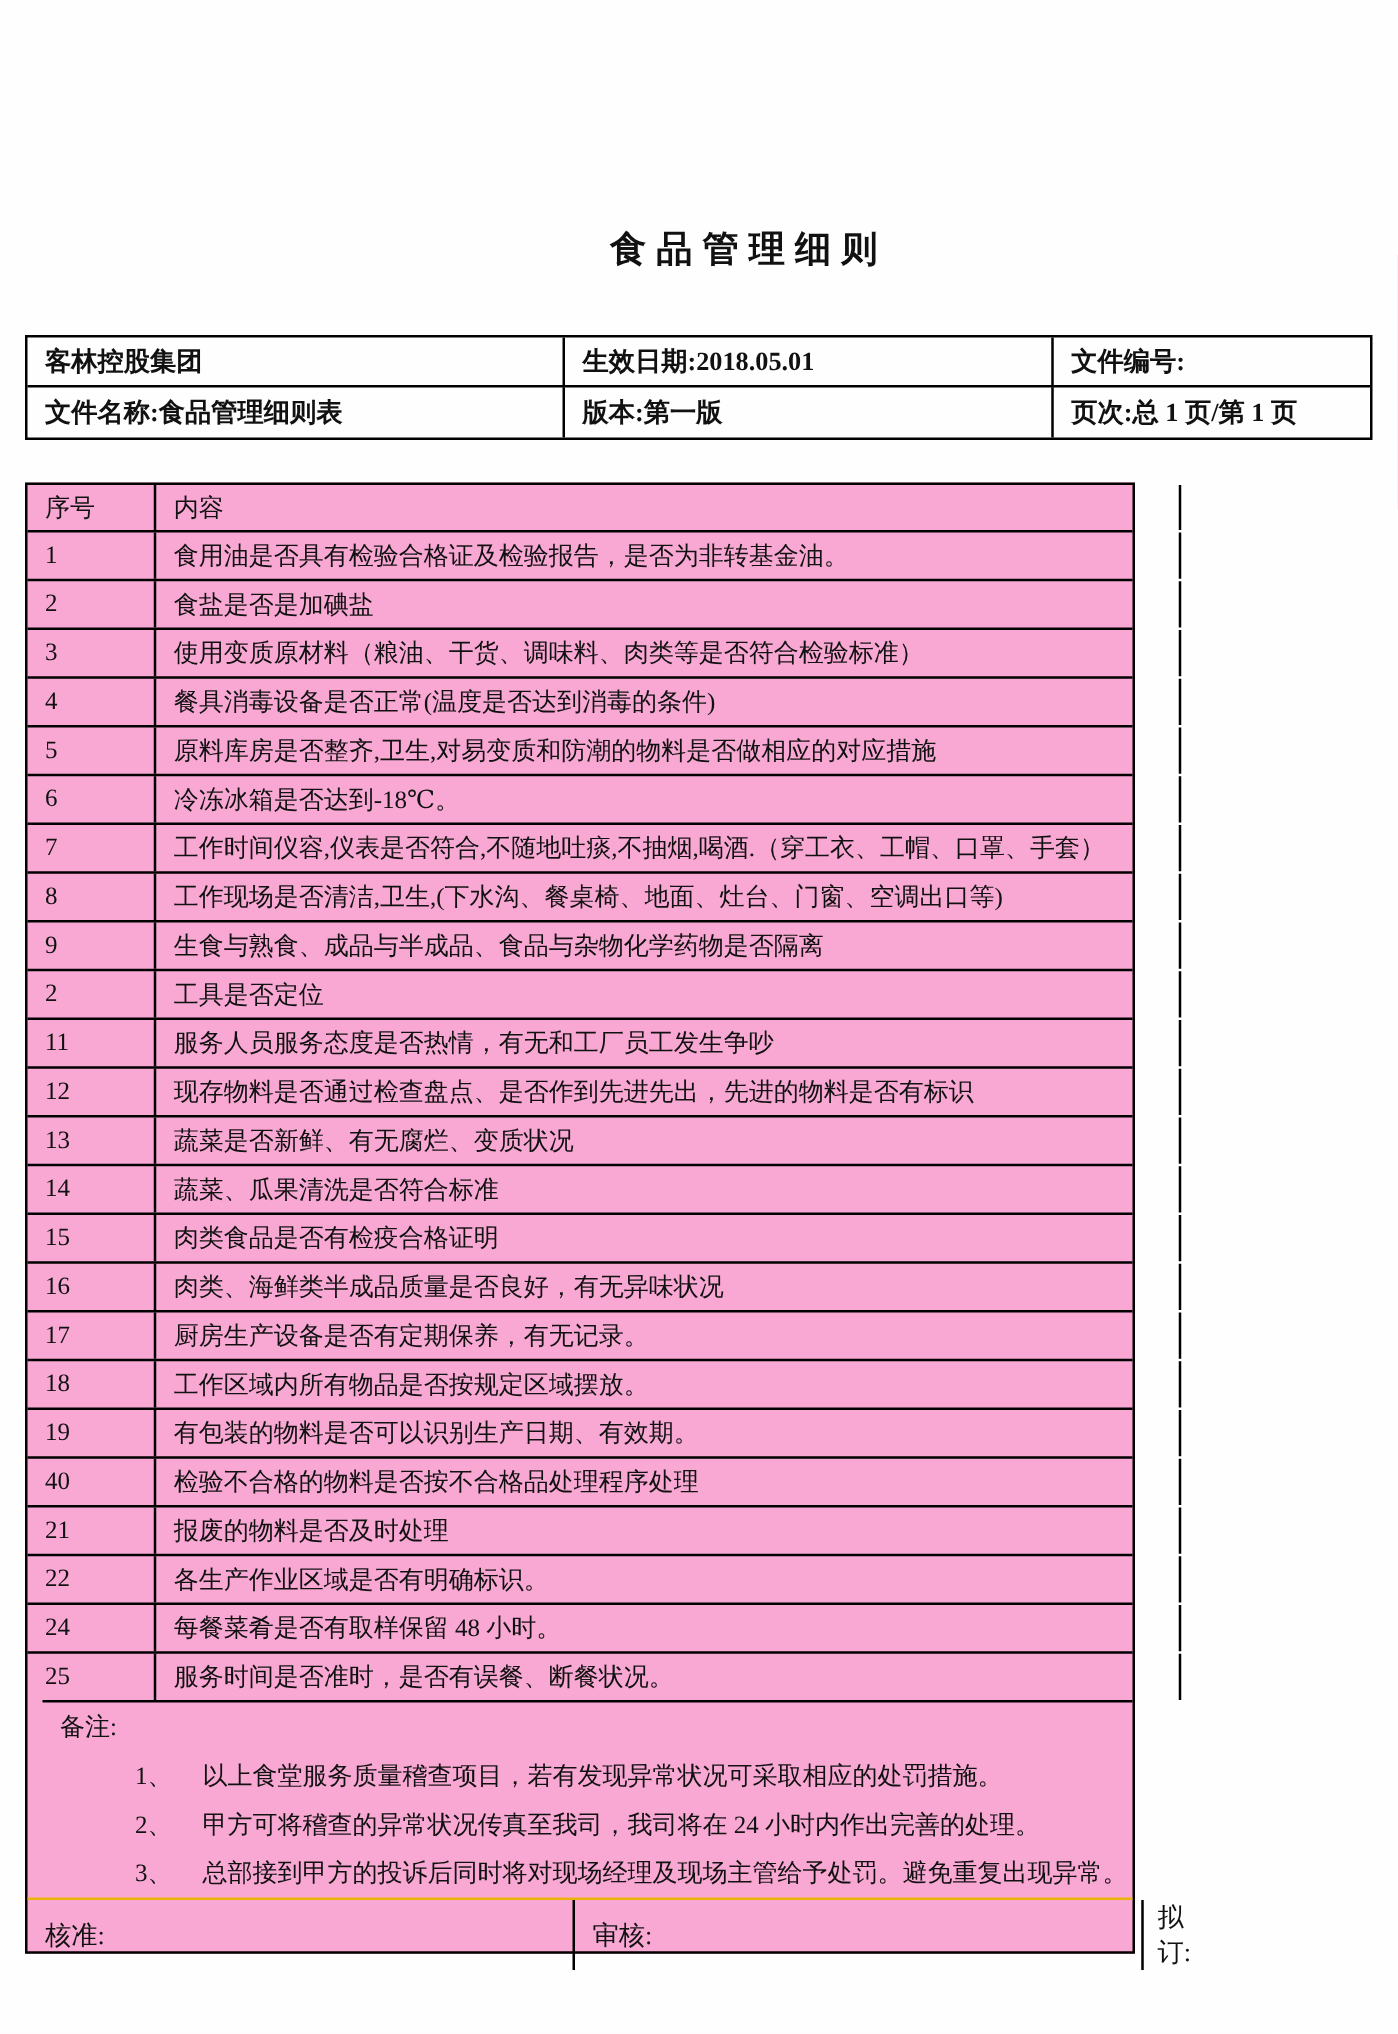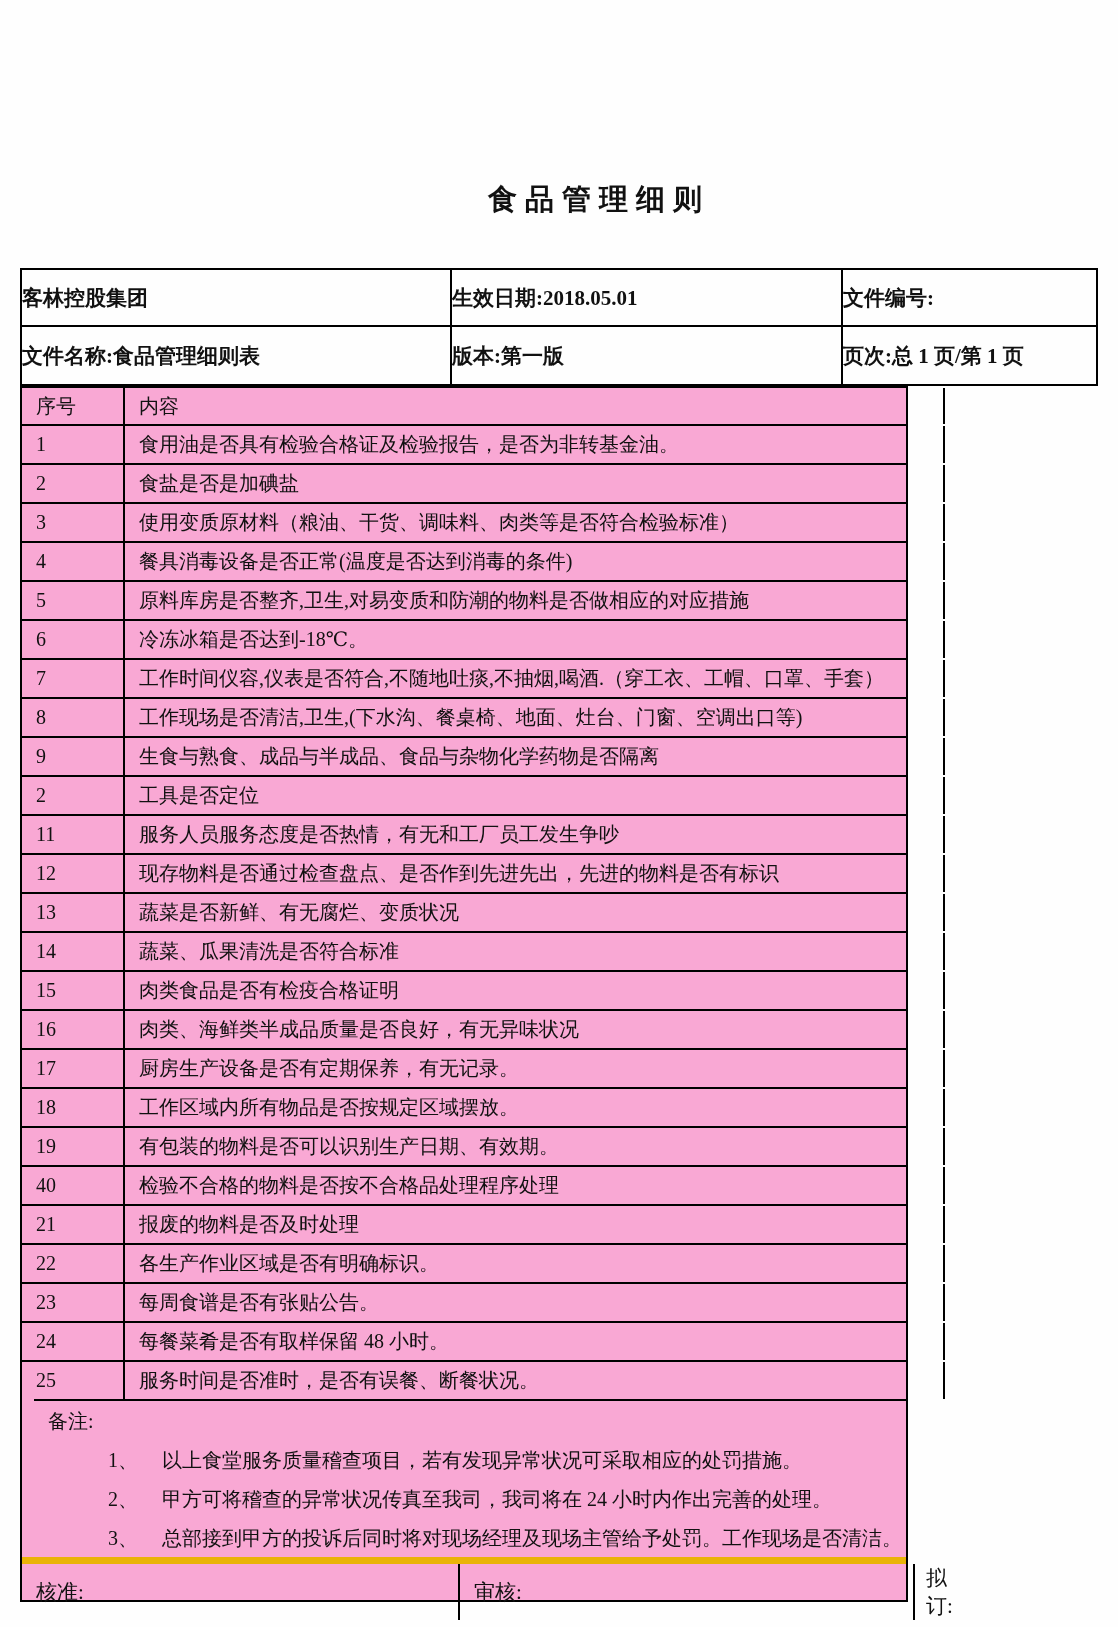--- a/index.html
+++ b/index.html
@@ -29,23 +29,24 @@
   
   .header-table {
     position: absolute;
     top: 268px; left: 20px;
     width: 1078px;
     border: 2px solid #000;
     display: grid;
     grid-template-columns: 430px 391px auto;
   }
   .h-cell {
-    height: 57px;
+    height: 40px;
     display: flex;
     align-items: center;
+    padding-left: 14px;
     font-size: 21px;
     font-weight: bold;
     border-right: 2px solid #000;
     border-bottom: 2px solid #000;
     white-space: nowrap;
   }
   .h-cell.last-col { border-right: none; }
   .h-cell.last-row { border-bottom: none; }
   
   .main-table {
@@ -87,21 +88,21 @@
     padding-left: 60px;
     margin-top: 15px;
     line-height: 24px;
     white-space: nowrap;
   }
   
   .f-row {
     display: grid;
     grid-template-columns: 438px 455px auto;
     height: 43px;
-    border-top: 7px solid #eab308;
+    border-top: 2px solid #eab308;
   }
   .f-cell {
     display: flex;
     align-items: center;
     padding-left: 14px;
     font-size: 21px;
     border-right: 2px solid #000;
   }
   .f-cell.last-col { border-right: none; padding-left: 11px; }
 </style>
@@ -230,25 +231,20 @@
       <div class="m-cell last-col"></div>
     </div>
     <div class="m-row">
       <div class="m-cell">21</div>
       <div class="m-cell">报废的物料是否及时处理</div>
       <div class="m-cell last-col"></div>
     </div>
     <div class="m-row">
       <div class="m-cell">22</div>
       <div class="m-cell">各生产作业区域是否有明确标识。</div>
-      <div class="m-cell last-col"></div>
-    </div>
-    <div class="m-row">
-      <div class="m-cell">23</div>
-      <div class="m-cell">每周食谱是否有张贴公告。</div>
       <div class="m-cell last-col"></div>
     </div>
     <div class="m-row">
       <div class="m-cell">24</div>
       <div class="m-cell">每餐菜肴是否有取样保留 48 小时。</div>
       <div class="m-cell last-col"></div>
     </div>
     <div class="m-row">
       <div class="m-cell">25</div>
       <div class="m-cell">服务时间是否准时，是否有误餐、断餐状况。</div>
@@ -260,21 +256,21 @@
       <div class="note-line">
         <span>1、</span>
         <span>以上食堂服务质量稽查项目，若有发现异常状况可采取相应的处罚措施。</span>
       </div>
       <div class="note-line">
         <span>2、</span>
         <span>甲方可将稽查的异常状况传真至我司，我司将在 24 小时内作出完善的处理。</span>
       </div>
       <div class="note-line">
         <span>3、</span>
-        <span>总部接到甲方的投诉后同时将对现场经理及现场主管给予处罚。工作现场是否清洁。</span>
+        <span>总部接到甲方的投诉后同时将对现场经理及现场主管给予处罚。避免重复出现异常。</span>
       </div>
     </div>
 
     <div class="f-row">
       <div class="f-cell">核准:</div>
       <div class="f-cell">审核:</div>
       <div class="f-cell last-col">拟订:</div>
     </div>
 
   </div>

